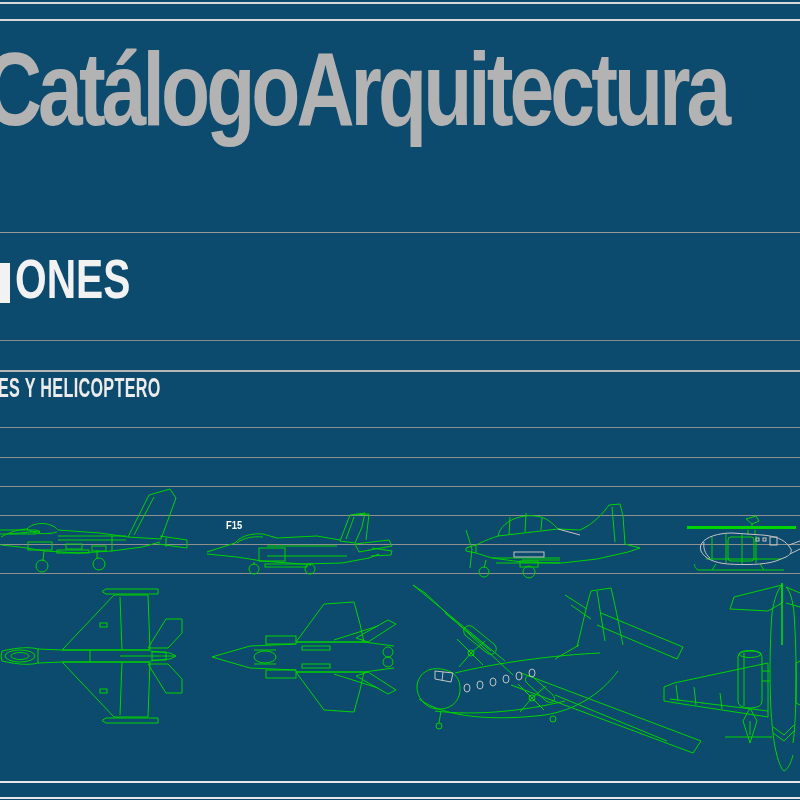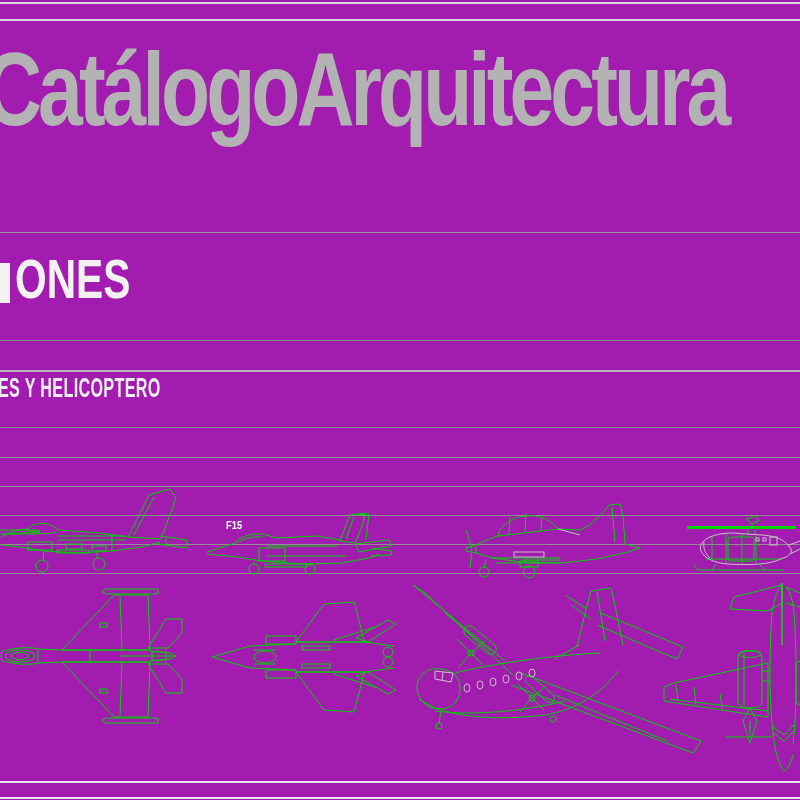--- a/index.html
+++ b/index.html
@@ -1,17 +1,17 @@
 <!DOCTYPE html>
 <html><head>
 <meta charset="utf-8">
 <style>
   *{margin:0;padding:0;box-sizing:border-box}
   html,body{width:800px;height:800px;background:#000;overflow:hidden}
-  .sheet{position:relative;width:800px;height:800px;background:#a21caf;font-family:"Liberation Sans",sans-serif}
+  .sheet{position:relative;width:800px;height:800px;background:#0c4a6e;font-family:"Liberation Sans",sans-serif}
   .hline{position:absolute;left:0;width:800px}
   .brand{position:absolute;left:-16px;top:38px;font-size:103px;font-weight:bold;color:#b3b3b3;
          letter-spacing:-5px;white-space:nowrap;line-height:1;
          transform:scaleX(.78);transform-origin:0 0}
   .cat{position:absolute;left:15px;top:252px;font-size:55px;font-weight:bold;color:#f2f2f2;
        white-space:nowrap;line-height:1;transform:scaleX(.74);transform-origin:0 0}
   .frag{position:absolute;left:0;top:263px;width:10px;height:40px;background:#f2f2f2}
   .subcat{position:absolute;left:-2px;top:374px;font-size:27px;font-weight:bold;color:#ececec;
           white-space:nowrap;line-height:1.05;letter-spacing:.5px;
           transform:scaleX(.60);transform-origin:0 0}

